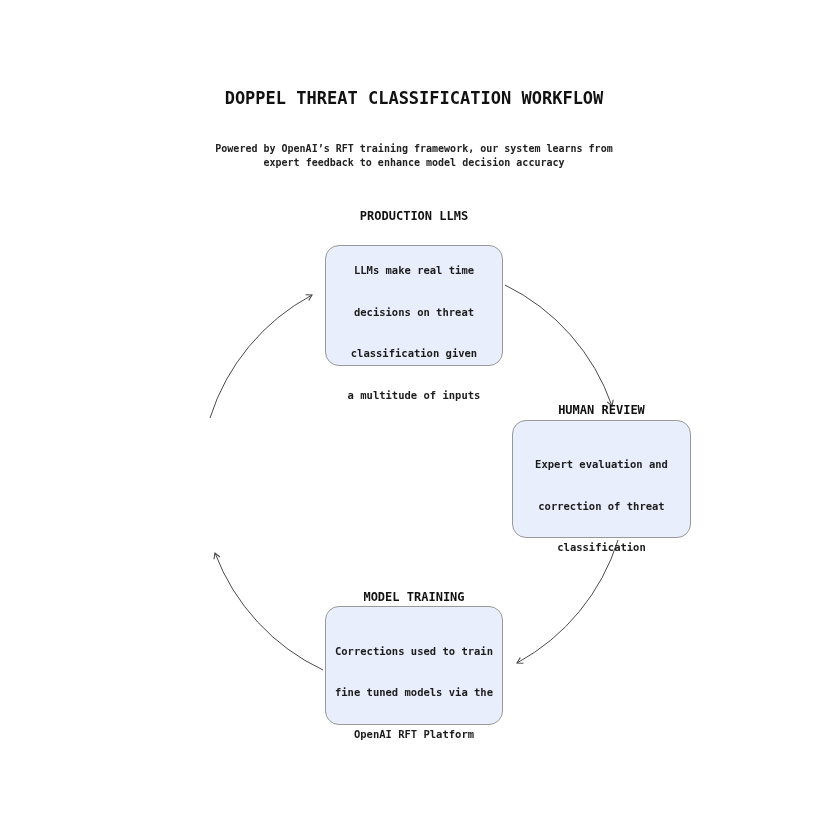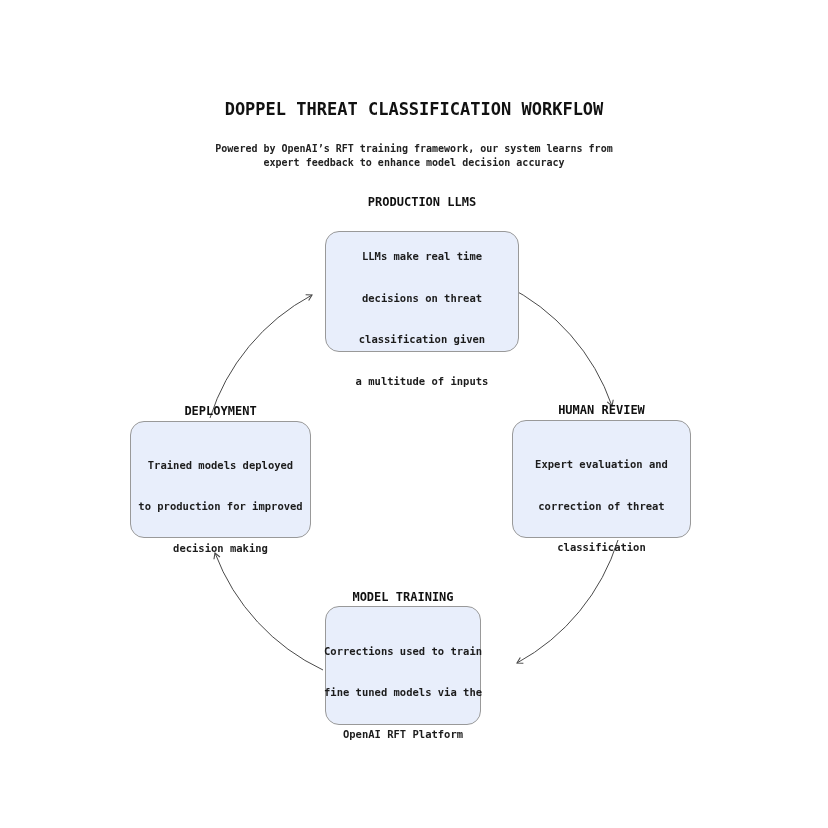--- a/index.html
+++ b/index.html
@@ -8,21 +8,21 @@
     position: relative;
     width: 828px;
     height: 828px;
     background: #ffffff;
     font-family: "DejaVu Sans Mono", "Liberation Mono", monospace;
     color: #111111;
     overflow: hidden;
   }
   .main-title {
     position: absolute;
-    top: 99px;
+    top: 88px;
     left: 0;
     width: 100%;
     text-align: center;
     font-size: 17px;
     font-weight: bold;
     color: #111111;
   }
   .subtitle {
     position: absolute;
     top: 142px;
@@ -54,23 +54,23 @@
     color: #111111;
     white-space: nowrap;
   }
   .node-body {
     font-size: 10.5px;
     font-weight: bold;
     line-height: 13.5px;
     color: #1c1c1c;
   }
   .node-body .line { white-space: nowrap; margin-top: 28px; }
-  .node-top    { left: 325px; top: 231px; width: 194px; height: 121px; justify-content: center; }
+  .node-top    { left: 325px; top: 245px; width: 178px; height: 121px; justify-content: center; }
   .node-right  { left: 512px; top: 420px; width: 179px; height: 118px; align-items: center; }
-  .node-bottom { left: 325px; top: 606px; width: 156px; height: 119px; }
+  .node-bottom { left: 325px; top: 606px; width: 178px; height: 119px; }
   .node-left   { left: 130px; top: 421px; width: 181px; height: 117px; }
 </style>
 </head>
 <body>
 
 <div class="canvas">
 
   <div class="main-title">DOPPEL THREAT CLASSIFICATION WORKFLOW</div>
 
   <div class="subtitle">
@@ -111,22 +111,14 @@
 
   <div class="node node-bottom">
     <div class="node-title">MODEL TRAINING</div>
     <div class="node-body">
       <div class="line">Corrections used to train</div>
       <div class="line">fine tuned models via the</div>
       <div class="line">OpenAI RFT Platform</div>
     </div>
   </div>
 
-  <div class="node node-left">
-    <div class="node-title">DEPLOYMENT</div>
-    <div class="node-body">
-      <div class="line">Trained models deployed</div>
-      <div class="line">to production for improved</div>
-      <div class="line">decision making</div>
-    </div>
-  </div>
 
 </div>
 
 </body></html>

